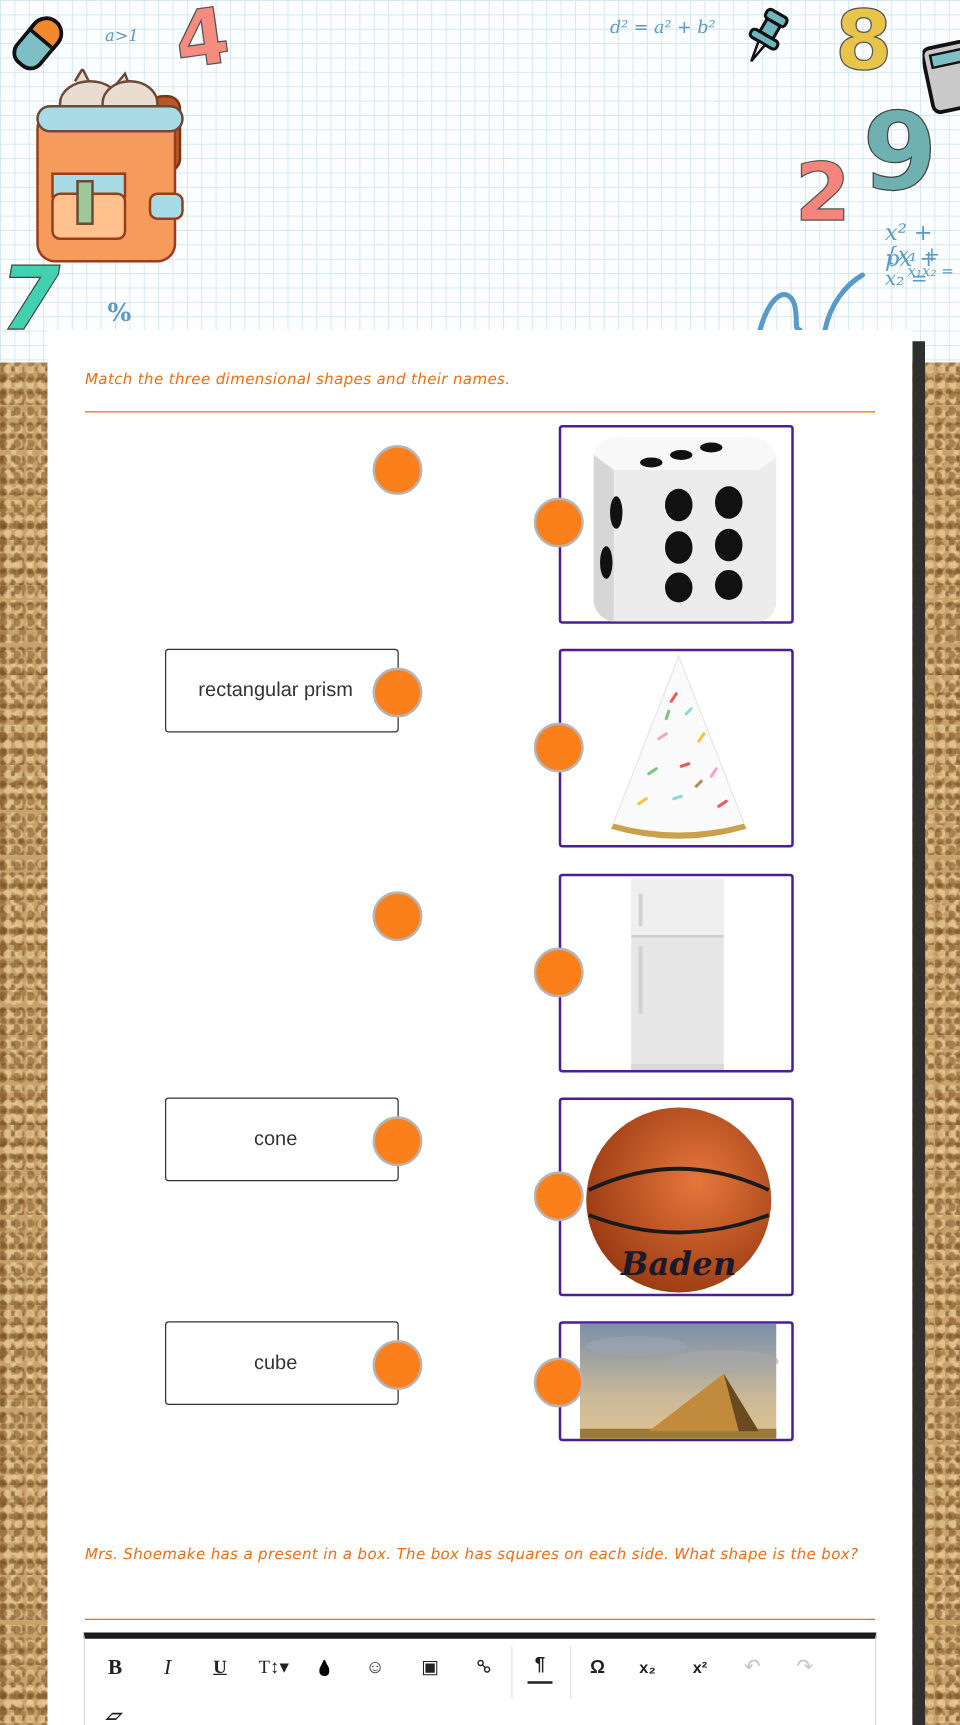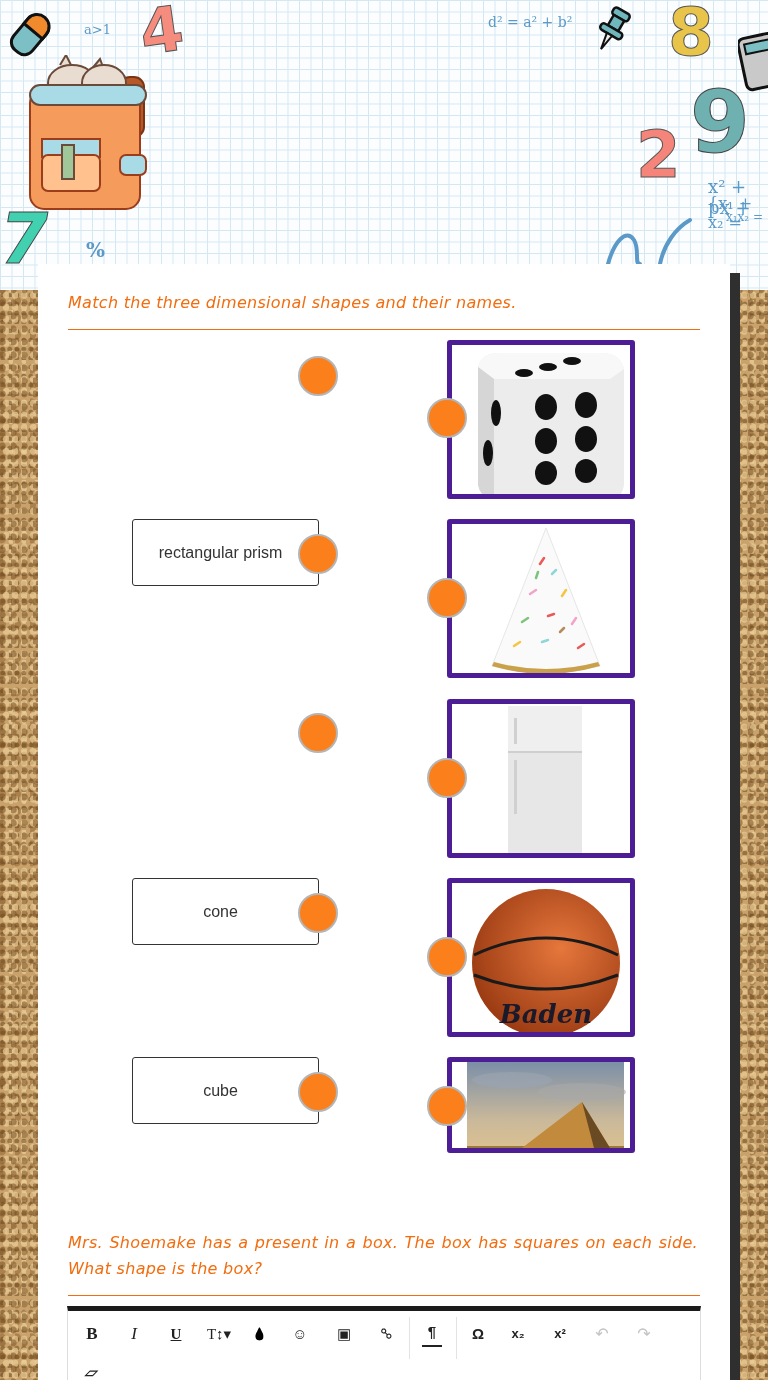--- a/index.html
+++ b/index.html
@@ -22,38 +22,38 @@
       linear-gradient(to right, #d3e8f2 1px, transparent 1px),
       linear-gradient(to bottom, #d3e8f2 1px, transparent 1px);
     background-size:11.5px 11.5px;
   }
   .deco { position:absolute; }
   .title {
     position:absolute; left:140px; top:70px; width:500px; text-align:center;
     font-family:"DejaVu Sans", sans-serif; font-style:italic; color:#f26d0f;
     font-size:56px; line-height:70px; letter-spacing:1px;
   }
-  .math { position:absolute; font-family:"DejaVu Serif", serif; color:#5b9ac8; font-size:13px; }
+  .math { position:absolute; font-family:"DejaVu Serif", serif; font-style:italic; color:#5b9ac8; font-size:13px; }
   .bignum { position:absolute; font-family:"DejaVu Sans", sans-serif; font-weight:bold; }
   .panel {
     position:absolute; left:38px; top:264px; width:692px; height:1116px; background:#fff;
   }
   .rightbar { position:absolute; left:730px; top:273px; width:10px; height:1107px; background:#2f2f2f; }
   .q-title {
     position:absolute; left:30px; font-family:"DejaVu Sans", sans-serif; font-style:italic;
-    color:#f26d0f; font-size:16px; line-height:26px; letter-spacing:0.3px;
+    color:#f26d0f; font-size:12px; line-height:26px; letter-spacing:0.3px;
   }
   .hr { position:absolute; left:30px; width:632px; height:1px; background:#f26d0f; }
   .name-box {
     position:absolute; left:94px; width:187px; height:67px; border:1px solid #333; border-radius:3px;
     background:#fff; display:flex; align-items:center; justify-content:center;
     font-size:16px; color:#333; white-space:nowrap; overflow:hidden; box-sizing:border-box; padding-right:10px;
   }
   .img-box {
-    position:absolute; left:409px; width:188px; border:5px solid #4c1d95; border-radius:3px; background:#fff;
+    position:absolute; left:409px; width:188px; border:2px solid #4c1d95; border-radius:3px; background:#fff;
     box-sizing:border-box; overflow:hidden;
   }
   .dot {
     position:absolute; width:40px; height:40px; border-radius:50%; background:#fb7f1a;
     border:2px solid #b5b5b5; box-sizing:border-box;
   }
   .editor {
     position:absolute; left:29px; top:1042px; width:634px; height:80px; background:#fff;
     border-top:5px solid #1b1b1b; border-left:1px solid #ddd; border-right:1px solid #ddd;
     box-sizing:border-box;

